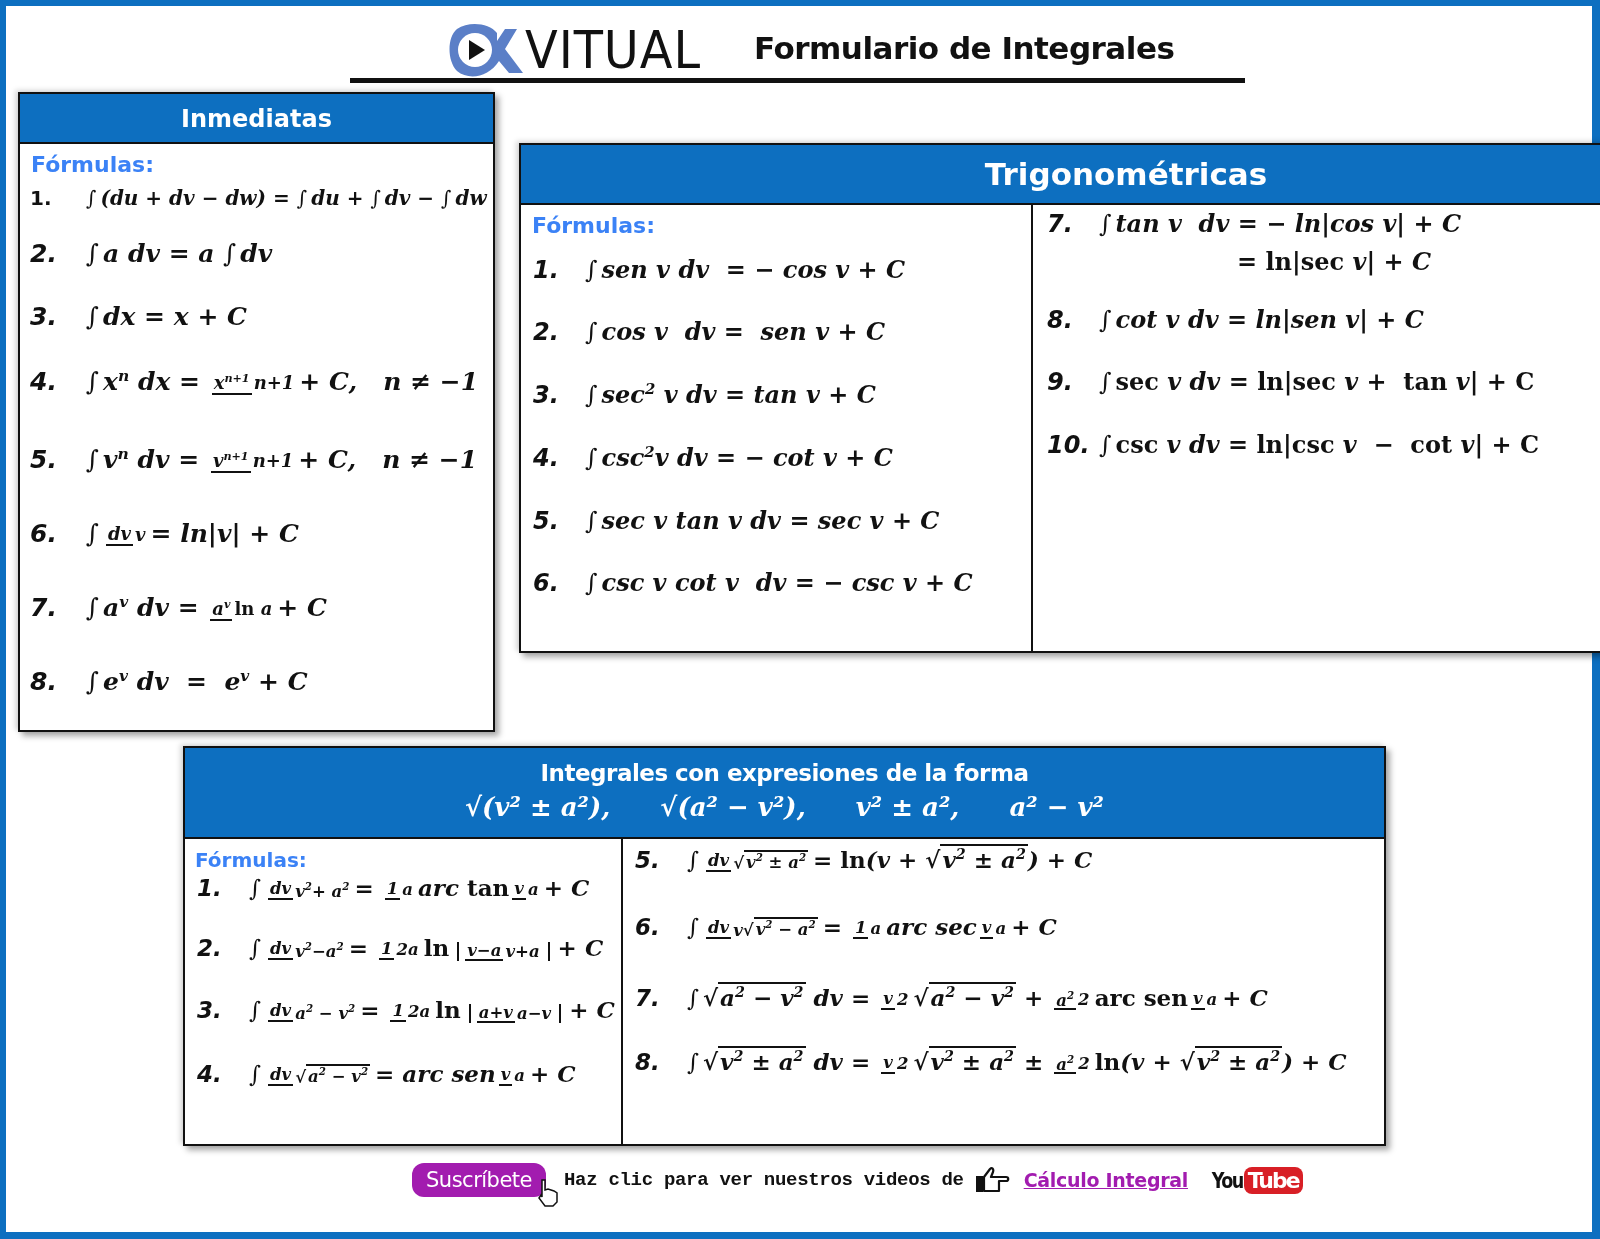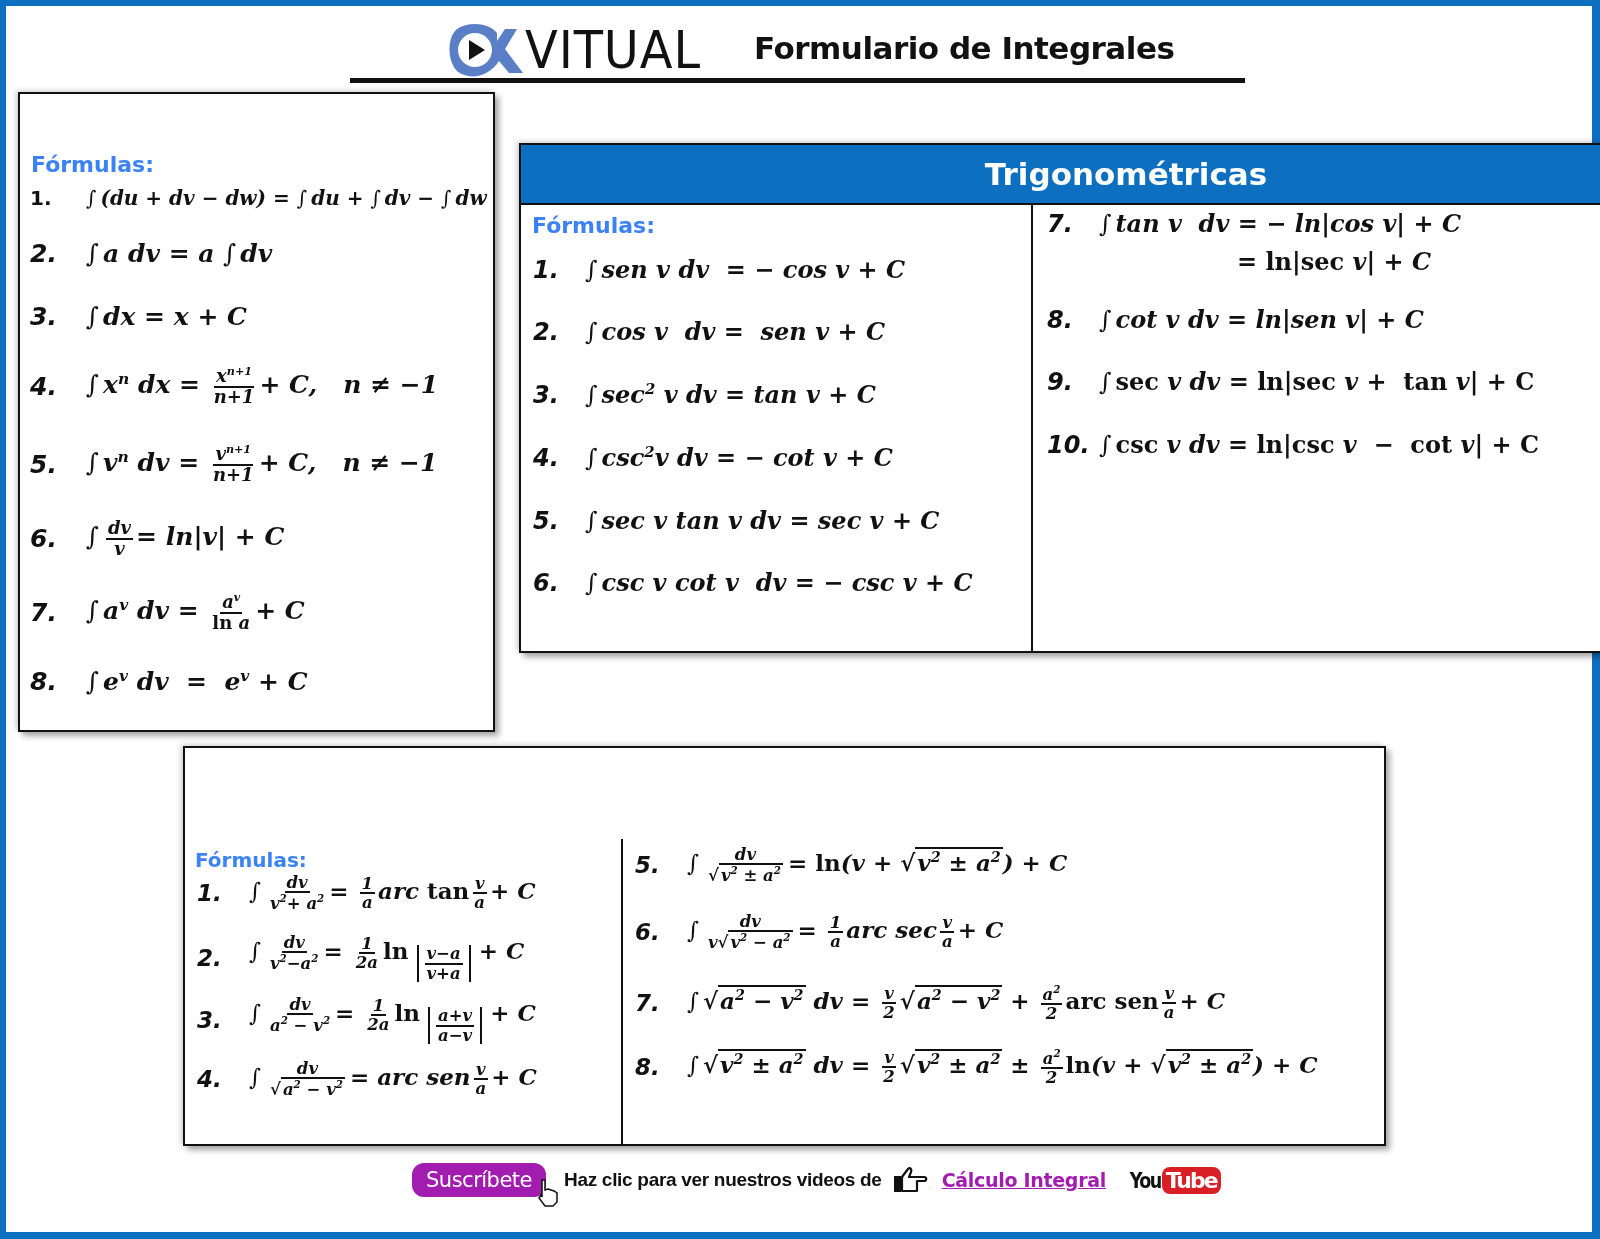--- a/index.html
+++ b/index.html
@@ -16,21 +16,21 @@
   .header-rule { position: absolute; left: 0; top: 60px; width: 895px; height: 5px; background: #111; }
 
   
   .panel { position: absolute; background: #fff; border: 2px solid #111; box-shadow: 4px 4px 6px rgba(0,0,0,0.35), -3px -2px 5px rgba(0,0,0,0.15); }
   .panel-head { background: #0d6fc0; color: #fff; text-align: center; font-family: "DejaVu Sans", sans-serif; font-weight: bold; border-bottom: 2px solid #111; }
   .formulas-label { font-family: "DejaVu Sans", sans-serif; font-weight: bold; font-size: 22px; color: #3b82f6; }
 
   .math { font-family: "DejaVu Serif", serif; font-weight: bold; font-style: italic; color: #111; white-space: nowrap; }
   .num { font-family: "DejaVu Sans", sans-serif; font-weight: bold; font-style: italic; display: inline-block; }
   .row { position: absolute; display: flex; align-items: center; }
-  .frac { display: inline-flex; flex-direction: column; align-items: center; vertical-align: middle; margin: 0 3px; line-height: 1.05; }
+  .frac { display: inline-flex; flex-direction: row; align-items: center; vertical-align: middle; margin: 0 3px; line-height: 1.05; }
   .frac .n { padding: 0 2px; border-bottom: 2px solid #111; font-size: 0.72em; }
   .frac .d { padding: 0 2px; font-size: 0.72em; }
   .int { font-style: normal; font-weight: normal; font-family: "DejaVu Serif", serif; margin-right: 4px; }
   .up { font-style: normal; }
   sup { font-size: 0.62em; }
   .sqrt { border-top: 2px solid #111; padding: 0 2px; }
   .abs { border-left: 2px solid #111; border-right: 2px solid #111; padding: 0 3px; display: inline-flex; }
 
   
   #p-inm { left: 18px; top: 92px; width: 477px; height: 640px; }
@@ -42,21 +42,21 @@
   .vdiv { position: absolute; top: 60px; bottom: 0; width: 2px; background: #111; }
 
   
   #p-bot { left: 183px; top: 746px; width: 1203px; height: 400px; }
   #p-bot .panel-head { height: 91px; font-size: 23px; line-height: 30px; padding-top: 10px; }
   .forms-row { display: flex; justify-content: center; gap: 50px; margin-top: 4px; font-family: "DejaVu Serif", serif; font-style: italic; font-weight: bold; font-size: 26px; }
 
   
   .footer { position: absolute; left: 412px; top: 1160px; height: 40px; display: flex; align-items: center; }
   .sub-btn { background: #a21caf; color: #fff; font-family: "DejaVu Sans", sans-serif; font-size: 21px; border-radius: 12px; padding: 4px 14px; height: 34px; line-height: 26px; letter-spacing: -0.5px; }
-  .footer-text { font-family: Liberation Sans, sans-serif; font-weight: bold; font-size: 19px; color: #111; margin-left: 24px; letter-spacing: -0.3px; }
+  .footer-text { font-family: Liberation Mono, monospace; font-weight: bold; font-size: 19px; color: #111; margin-left: 24px; letter-spacing: -0.3px; }
   .footer-link { font-family: "DejaVu Sans", sans-serif; font-weight: bold; font-size: 19px; color: #a21caf; text-decoration: underline; margin-left: 14px; letter-spacing: -0.3px; }
   .yt { display: flex; align-items: center; margin-left: 16px; }
   .yt-you { font-family: "DejaVu Sans", sans-serif; font-weight: bold; font-size: 22px; color: #111; letter-spacing: -2px; transform: scaleX(0.8); transform-origin: right; }
   .yt-tube { background: #d81f26; color: #fff; font-family: "DejaVu Sans", sans-serif; font-weight: bold; font-size: 22px; border-radius: 8px; padding: 1px 4px; letter-spacing: -2px; margin-left: 1px; }
 </style>
 </head>
 <body>
 
 <div class="frame"></div>
 
@@ -67,20 +67,21 @@
       <circle cx="30" cy="29" r="17" fill="#fff"></circle>
       <path d="M24 19 L40 29 L24 39 Z" fill="#111"></path>
     </svg>
     <span class="logo-text">VITUAL</span>
   </div>
   <div class="header-title">Formulario de Integrales</div>
   <div class="header-rule"></div>
 </div>
 
 <div class="panel" id="p-inm">
+  <div class="panel-head">Inmediatas</div>
   <div class="formulas-label" style="position:absolute;left:11px;top:58px;">Fórmulas:</div>
 
   <div class="row math" style="left:10px;top:92px;font-size:20px;">
     <span class="num up" style="width:56px;font-style:normal;">1.</span>
     <span><span class="int">∫</span>(du + dv − dw) = <span class="int">∫</span>du + <span class="int">∫</span>dv − <span class="int">∫</span>dw</span>
   </div>
   <div class="row math" style="left:10px;top:145px;font-size:25px;">
     <span class="num" style="width:56px;">2.</span>
     <span><span class="int">∫</span>a dv = a <span class="int">∫</span>dv</span>
   </div>
@@ -167,20 +168,29 @@
     <span class="num" style="width:52px;">9.</span>
     <span><span class="int">∫</span><span class="up">sec</span> v dv = <span class="up">ln|sec</span> v + &nbsp;<span class="up">tan</span> v| + <span class="up">C</span></span>
   </div>
   <div class="row math" style="left:526px;top:285px;font-size:24px;">
     <span class="num" style="width:52px;">10.</span>
     <span><span class="int">∫</span><span class="up">csc</span> v dv = <span class="up">ln|csc</span> v &nbsp;− &nbsp;<span class="up">cot</span> v| + <span class="up">C</span></span>
   </div>
 </div>
 
 <div class="panel" id="p-bot">
+  <div class="panel-head">
+    <div style="font-size:23px;letter-spacing:-0.5px;">Integrales con expresiones de la forma</div>
+    <div class="forms-row">
+      <span>√(v² ± a²),</span>
+      <span>√(a² − v²),</span>
+      <span>v² ± a²,</span>
+      <span>a² − v²</span>
+    </div>
+  </div>
   <div class="vdiv" style="left:436px;top:91px;"></div>
   <div class="formulas-label" style="position:absolute;left:10px;top:100px;font-size:20px;">Fórmulas:</div>
 
   <div class="row math" style="left:12px;top:126px;font-size:23px;">
     <span class="num" style="width:52px;">1.</span>
     <span><span class="int">∫</span><span class="frac">
           <span class="n">dv</span>
           <span class="d">v<sup>2</sup>+ a<sup>2</sup></span>
         </span>= <span class="frac">
           <span class="n">1</span>

